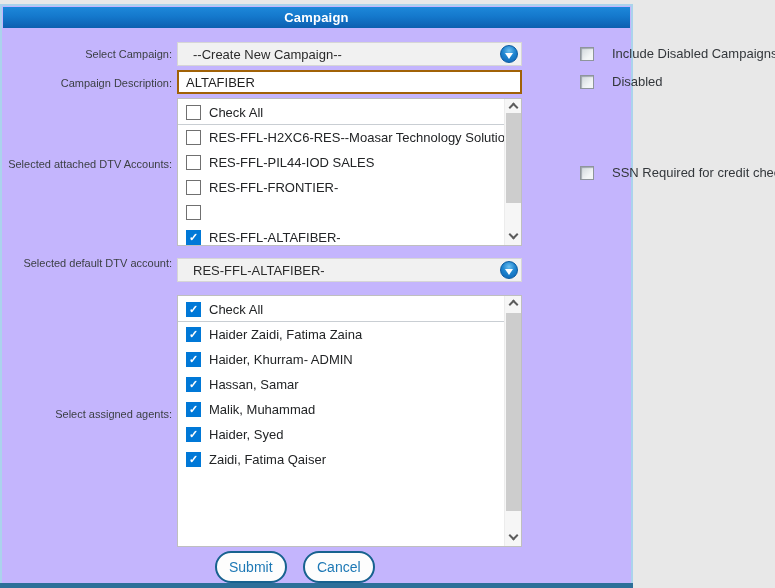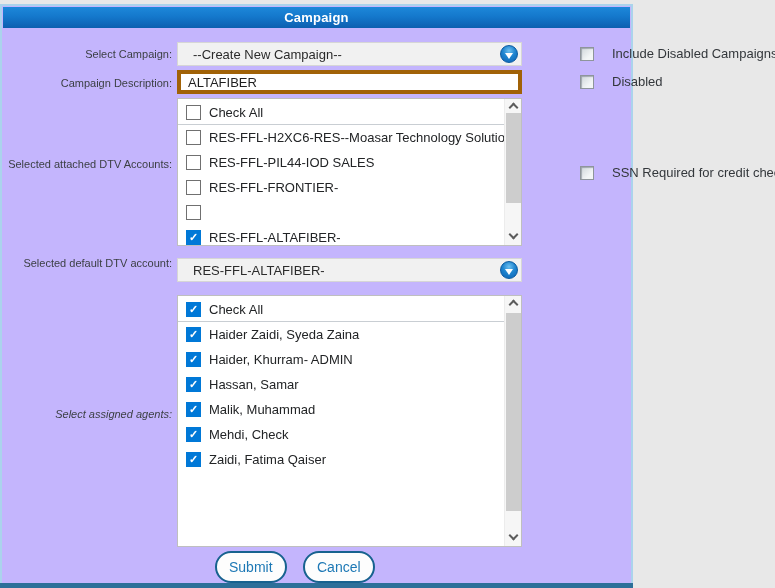--- a/index.html
+++ b/index.html
@@ -36,21 +36,21 @@
     margin-right:3px; position:relative; flex:0 0 auto;
   }
   .combo-btn::after {
     content:""; position:absolute; left:4px; top:7px;
     border-left:4px solid transparent; border-right:4px solid transparent;
     border-top:6px solid #ffffff;
   }
 
   input.textbox {
     position:absolute; left:175px; width:345px; height:24px;
-    background:#ffffff; border:4px solid #a16207;
+    background:#ffffff; border:2px solid #a16207;
     font-family:"Liberation Sans", sans-serif; font-size:13px; color:#1f1f1f;
     padding-left:7px; outline:none;
   }
 
   .listbox {
     position:absolute; left:175px; width:345px;
     background:#ffffff; border:1px solid #bfbfbf;
     overflow:hidden;
   }
   .list-rows { position:absolute; left:0; top:1px; right:17px; }
@@ -151,46 +151,46 @@
         </div>
     </div>
   </div>
 
   <div class="lbl" style="top:249px;">Selected default DTV account:</div>
   <div class="field" style="top:252px;">
     <span class="val">RES-FFL-ALTAFIBER-</span>
     <span class="combo-btn"></span>
   </div>
 
-  <div class="lbl" style="top:400px;font-style:italic;">Select assigned agents:</div>
+  <div class="lbl" style="top:400px;">Select assigned agents:</div>
   <div class="listbox" style="top:289px; height:252px;">
     <div class="list-rows">
         <div class="row">
           <span class="cb on">✓</span>
           <span class="rowlbl">Check All</span>
         </div>
         <div class="row">
           <span class="cb on">✓</span>
-          <span class="rowlbl">Haider Zaidi, Syeda Zaina</span>
+          <span class="rowlbl">Haider Zaidi, Fatima Zaina</span>
         </div>
         <div class="row">
           <span class="cb on">✓</span>
           <span class="rowlbl">Haider, Khurram- ADMIN</span>
         </div>
         <div class="row">
           <span class="cb on">✓</span>
           <span class="rowlbl">Hassan, Samar</span>
         </div>
         <div class="row">
           <span class="cb on">✓</span>
           <span class="rowlbl">Malik, Muhammad</span>
         </div>
         <div class="row">
           <span class="cb on">✓</span>
-          <span class="rowlbl">Mehdi, Check</span>
+          <span class="rowlbl">Haider, Syed</span>
         </div>
         <div class="row">
           <span class="cb on">✓</span>
           <span class="rowlbl">Zaidi, Fatima Qaiser</span>
         </div>
       </div>
     <div class="vscroll">
       <div class="scroll-arrow up">
           <span class="chev"></span>
         </div>

